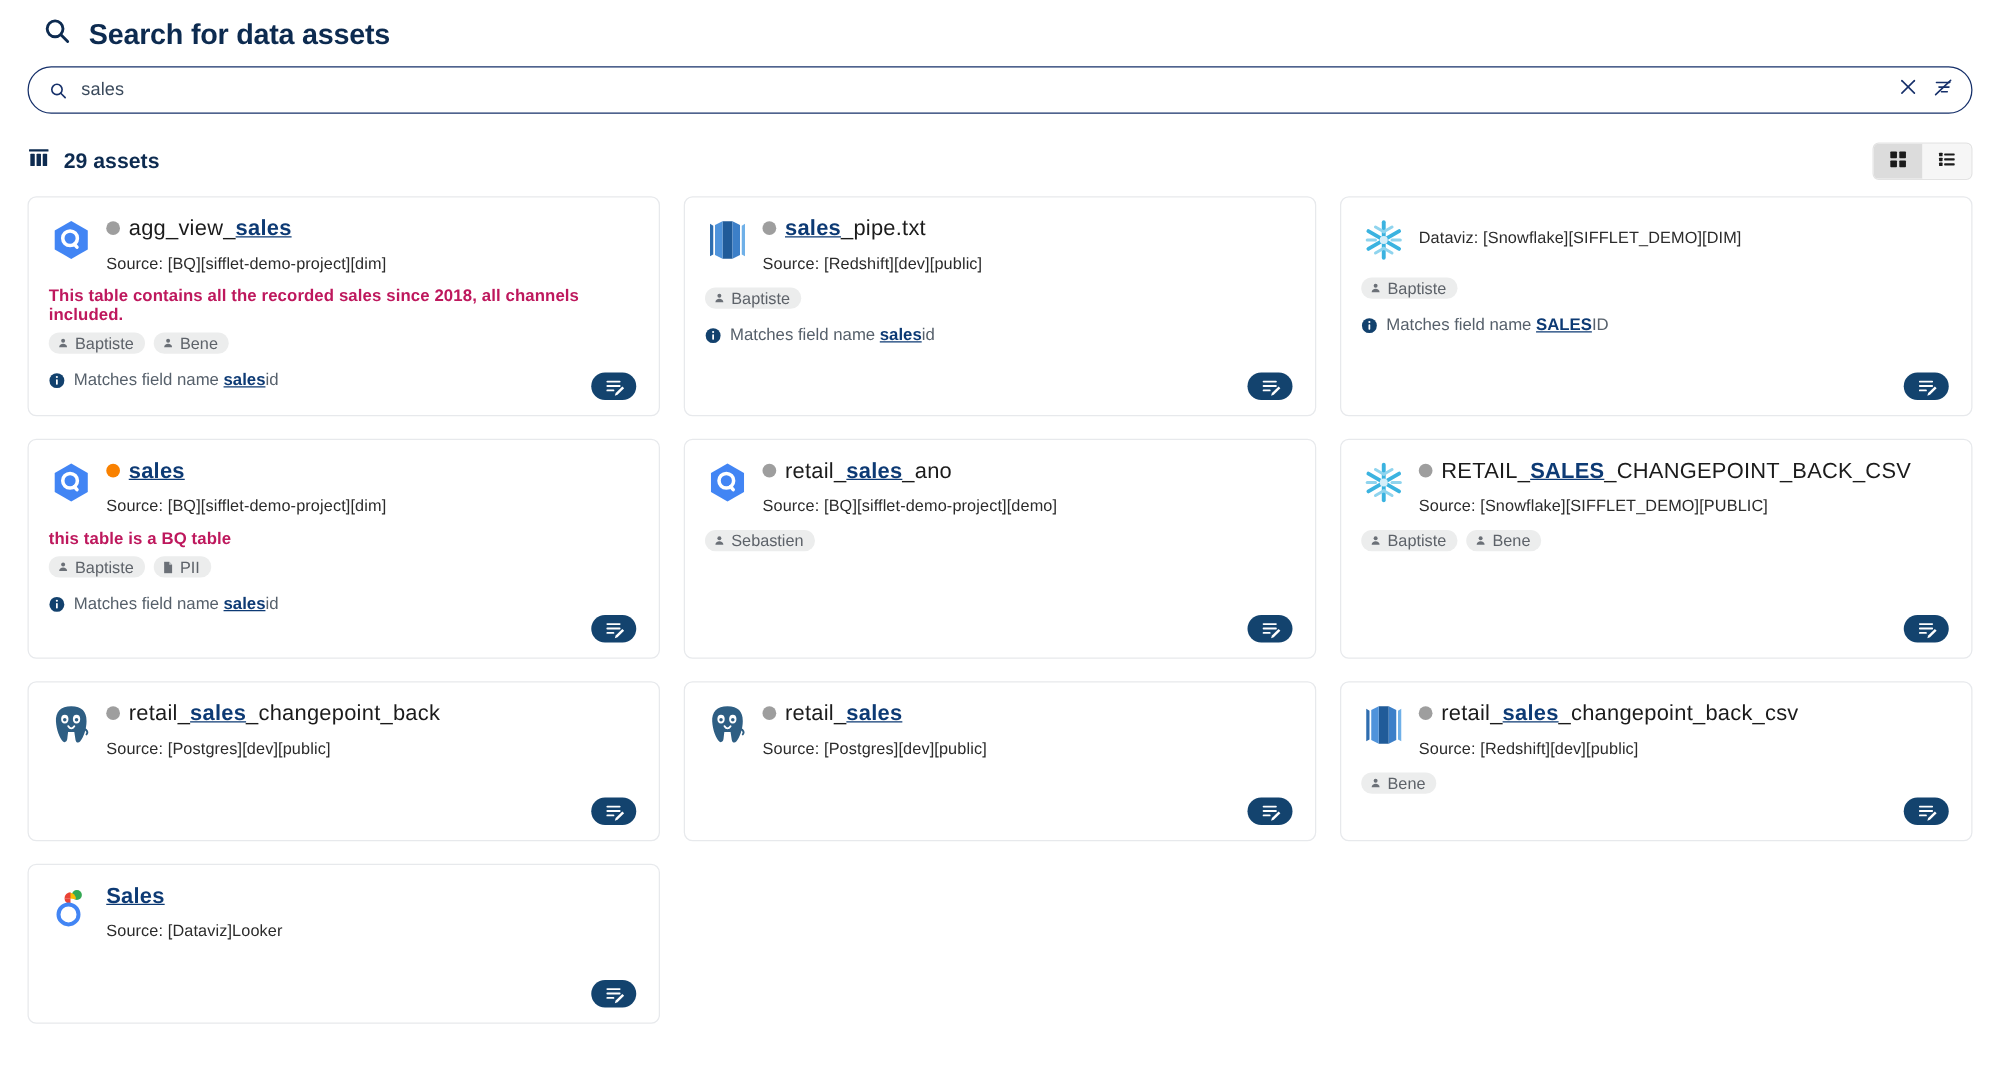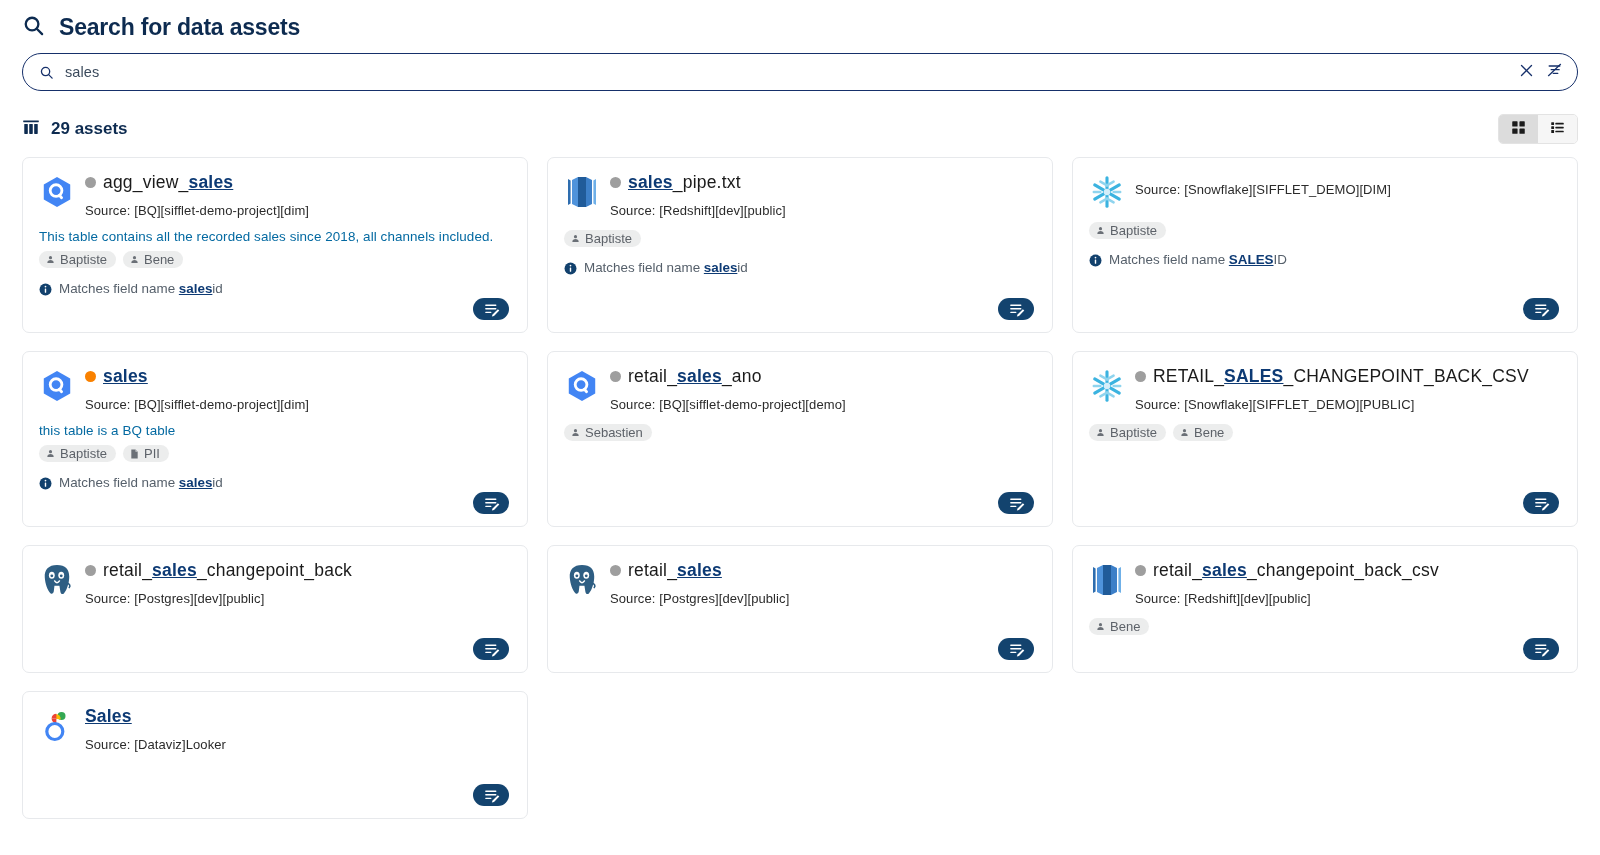--- a/index.html
+++ b/index.html
@@ -10,21 +10,21 @@
     font-family: "Liberation Sans", sans-serif;
     color: #0d2b50;
     overflow: hidden;
   }
 
   
   .page-header {
     display: flex;
     align-items: center;
     gap: 14px;
-    padding: 10px 0 0 22px;
+    padding: 10px 0 0 34px;
     height: 44px;
   }
   .page-header .title {
     font-size: 23px;
     font-weight: bold;
     color: #0d2b50;
     letter-spacing: -0.2px;
   }
 
   
@@ -129,23 +129,24 @@
     text-decoration: underline;
   }
   .asset-source {
     font-size: 13px;
     color: #2b2b2b;
     margin-top: 10px;
     letter-spacing: 0.1px;
   }
   .asset-desc {
     font-size: 13.4px;
-    color: #0369a1;
+    color: #be185d;
     margin-top: 11px;
     letter-spacing: 0.1px;
+    font-weight: bold;
   }
   .tags-row {
     display: flex;
     gap: 7px;
     margin-top: 7px;
     flex-wrap: wrap;
   }
   .tag {
     display: inline-flex;
     align-items: center;
@@ -390,21 +391,21 @@
               <line x1="25" y1="7" x2="18" y2="11"></line>
               <line x1="11" y1="29" x2="18" y2="25"></line>
               <line x1="25" y1="29" x2="18" y2="25"></line>
               <line x1="4" y1="18" x2="11" y2="18"></line>
               <line x1="32" y1="18" x2="25" y2="18"></line>
             </g>
             <circle cx="18" cy="18" r="3.4" fill="#D5EEF9"></circle>
           </svg>
         </span>
         <div class="card-head-text">
-          <div class="asset-source">Source: [Snowflake][SIFFLET_DEMO][DIM]</div>
+          <div class="asset-source">Dataviz: [Snowflake][SIFFLET_DEMO][DIM]</div>
         </div>
       </div>
       <div class="tags-row" style="margin-top: 12px;">
         <span class="tag">
           <span style="display: flex;">
             <svg width="9" height="9" viewBox="0 0 24 24" fill="#6b7077">
               <circle cx="12" cy="7" r="4.2"></circle>
               <path d="M3.5 21 C3.5 16 7.5 13.5 12 13.5 C16.5 13.5 20.5 16 20.5 21 Z"></path>
             </svg>
           </span>

